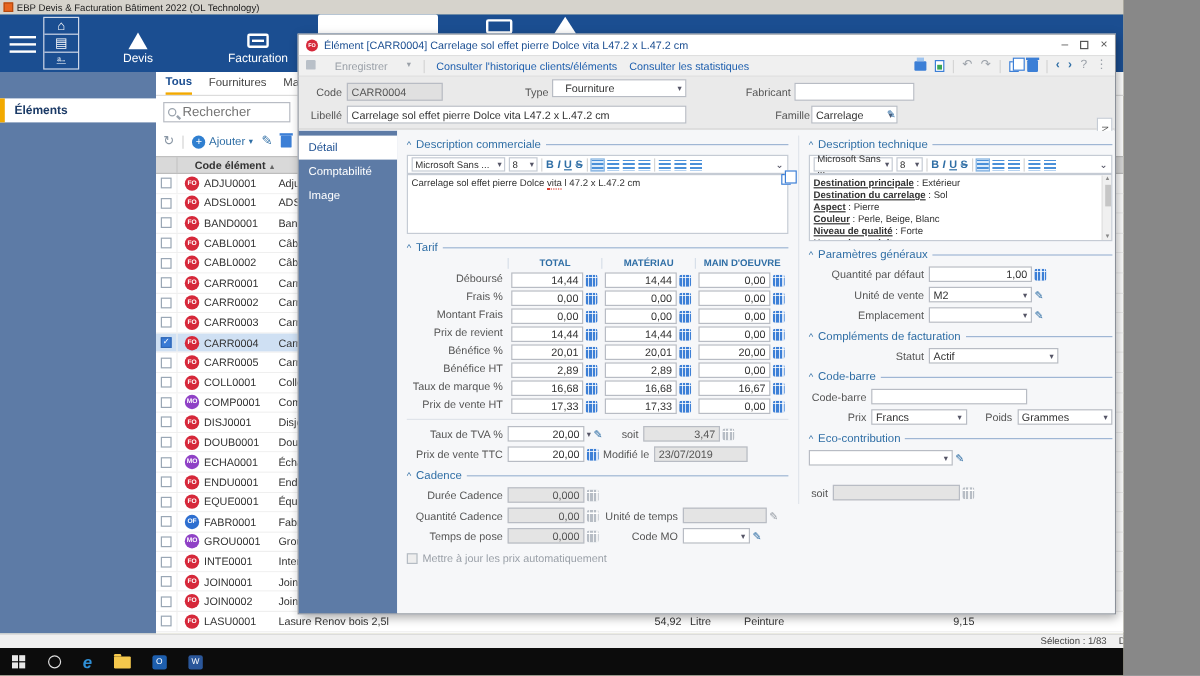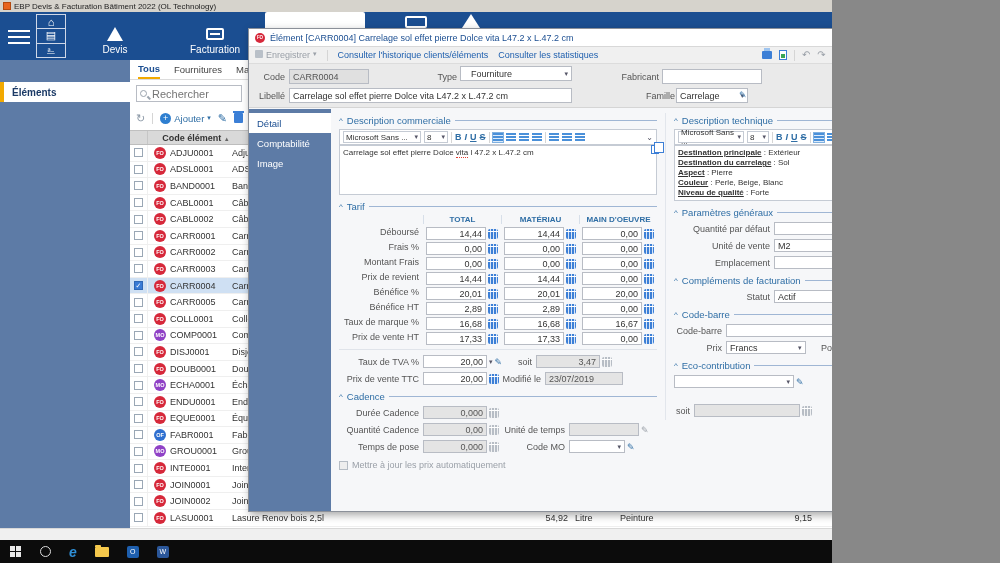--- a/index.html
+++ b/index.html
@@ -1,17 +1,17 @@
 <!DOCTYPE html>
 <html><head>
 <meta charset="utf-8">
 <style>
   html,body{margin:0;padding:0;background:#888;}
   *{box-sizing:border-box;font-family:"Liberation Sans",sans-serif;}
-  .screen{position:relative;width:832px;height:563px;overflow:hidden;background:#fef9c3;}
+  .screen{position:relative;width:936px;height:563px;overflow:hidden;background:#fef9c3;}
 
   
   .os-titlebar{position:absolute;left:0;top:0;width:1000px;height:12px;background:#d6d3cc;
     display:flex;align-items:center;gap:3px;padding:0 3px;font-size:8px;color:#222;}
   .ebp-appicon{width:8px;height:8px;background:#e8641e;border:1px solid #b44a10;}
 
   
   .navband{position:absolute;left:0;top:12px;width:1000px;height:48px;background:#1b4e91;color:#fff;}
   .hamburger{position:absolute;left:8px;top:14px;width:22px;height:18px;cursor:pointer;}
   .hamburger i{display:block;height:2px;background:#fff;margin:4px 0;}
@@ -100,21 +100,21 @@
   
   .dialog{position:absolute;left:248px;top:28px;width:682px;height:484px;background:#f6f7f9;border:1px solid #8b9099;
     box-shadow:2px 3px 8px rgba(0,0,0,.35);}
   .dlg-titlebar{height:18px;background:#fff;border-bottom:1px solid #d8d8d8;display:flex;align-items:center;gap:5px;padding:0 6px;}
   .dlg-ico{width:10px;height:10px;border-radius:50%;background:#d6283a;color:#fff;font-size:4.5px;font-weight:bold;display:flex;align-items:center;justify-content:center;flex:0 0 auto;}
   .dlg-title{font-size:9px;color:#1b4e91;flex:1;white-space:nowrap;overflow:hidden;}
   .dlg-ctrls{display:flex;gap:10px;color:#555;font-size:10px;align-items:center;}
   .dlg-ctrls span{cursor:pointer;line-height:1;}
   .dlg-max{width:7px;height:7px;border:1.5px solid #555;display:inline-block;}
   .dlg-toolbar{height:17px;background:#f0f0f0;border-bottom:1px solid #dcdcdc;display:flex;align-items:center;gap:10px;padding:0 6px;font-size:9px;}
-  .save-btn{display:flex;align-items:flex-start;gap:3px;color:#9aa0a8;cursor:pointer;}
+  .save-btn{display:flex;align-items:flex-start;gap:16px;color:#9aa0a8;cursor:pointer;}
   .disk{width:8px;height:8px;background:#b9c0c8;border-radius:1px;}
   .tb-link{color:#1e5fae;cursor:pointer;}
   .dlg-tb-right{margin-left:auto;display:flex;align-items:center;gap:7px;}
   .ic-print{width:10px;height:8px;background:#3c7fd6;border-radius:1px;position:relative;cursor:pointer;}
   .ic-print::before{content:"";position:absolute;left:2px;top:-3px;width:6px;height:3px;background:#9ec4ef;}
   .ic-doc{width:8px;height:10px;background:#fff;border:1px solid #3c7fd6;position:relative;cursor:pointer;}
   .ic-doc::after{content:"";position:absolute;left:1px;bottom:1px;width:4px;height:4px;background:#3aa655;}
   .g-ic{color:#9aa0a8;font-size:10px;cursor:pointer;line-height:1;}
   .b-ic{color:#2f6ea5;font-size:10px;font-weight:bold;cursor:pointer;line-height:1;}
   .vsep{width:1px;height:11px;background:#d5d5d5;}

